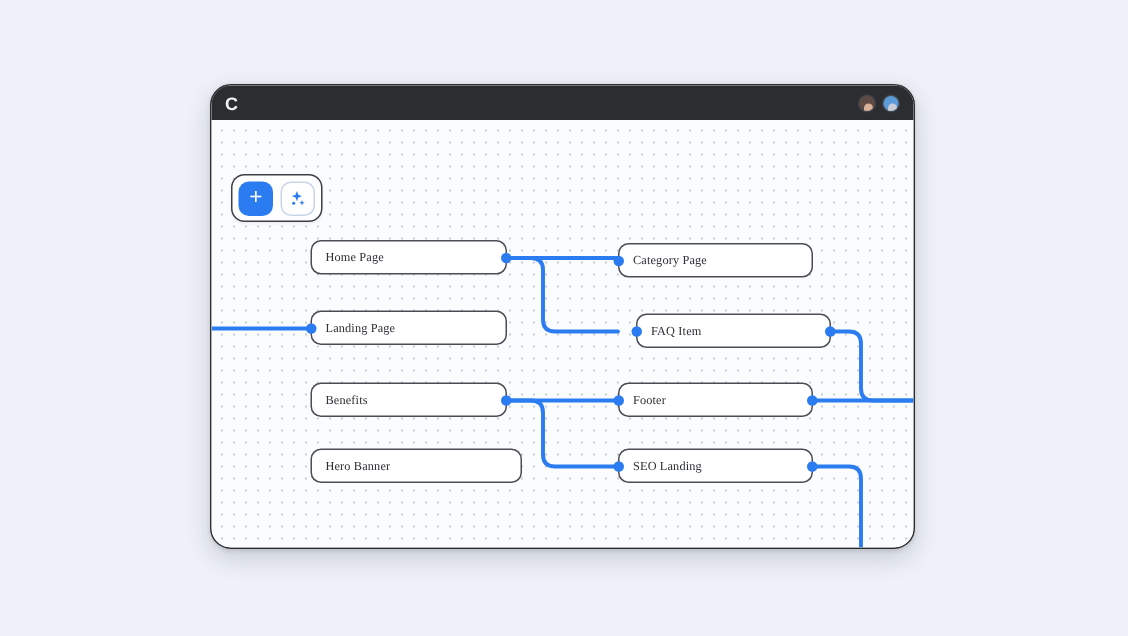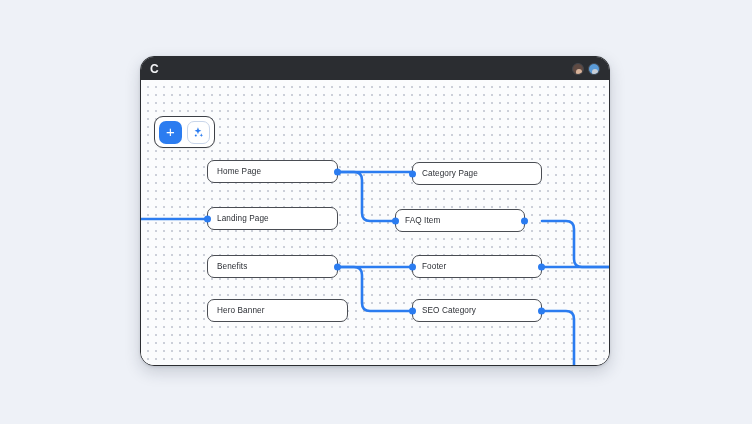--- a/index.html
+++ b/index.html
@@ -169,21 +169,21 @@
     padding-left: 9px;
     box-sizing: border-box;
     z-index: 4;
     cursor: pointer;
   }
   .node-label {
     font-size: 8.2px;
     color: #2c2f35;
     letter-spacing: 0.1px;
     white-space: nowrap;
-    font-family: Liberation Sans, sans-serif;
+    font-family: Liberation Serif, serif;
   }
 
   .port {
     position: absolute;
     width: 7px;
     height: 7px;
     border-radius: 50%;
     background: #2b7cf0;
     top: 50%;
     transform: translateY(-50%);
@@ -251,21 +251,21 @@
       <div class="node" style="left:271px; top:82px;  width:130px;">
         <span class="node-label">Category Page</span>
         <span class="port left"></span>
       </div>
 
       <div class="node" style="left:66px;  top:127px; width:131px;">
         <span class="node-label">Landing Page</span>
         <span class="port left"></span>
       </div>
 
-      <div class="node" style="left:254px; top:129px; width:130px;">
+      <div class="node" style="left:283px; top:129px; width:130px;">
         <span class="node-label">FAQ Item</span>
         <span class="port left"></span>
         <span class="port right"></span>
       </div>
 
       <div class="node" style="left:271px; top:175px; width:130px;">
         <span class="node-label">Footer</span>
         <span class="port left"></span>
         <span class="port right"></span>
       </div>
@@ -273,20 +273,20 @@
       <div class="node" style="left:66px;  top:175px; width:131px;">
         <span class="node-label">Benefits</span>
         <span class="port right"></span>
       </div>
 
       <div class="node" style="left:66px;  top:219px; width:141px;">
         <span class="node-label">Hero Banner</span>
       </div>
 
       <div class="node" style="left:271px; top:219px; width:130px;">
-        <span class="node-label">SEO Category</span>
+        <span class="node-label">SEO Landing</span>
         <span class="port left"></span>
         <span class="port right"></span>
       </div>
 
     </div>
   </div>
 </div>
 
 </body></html>

